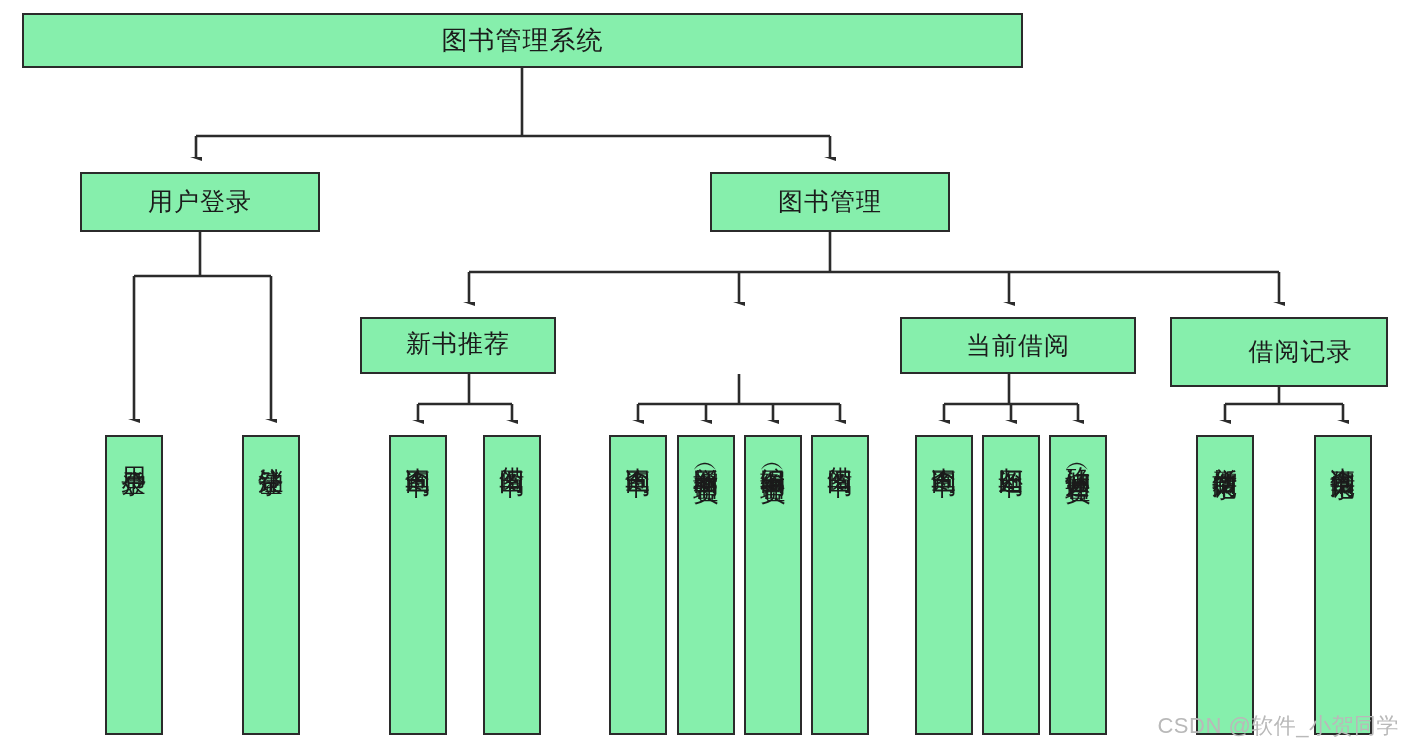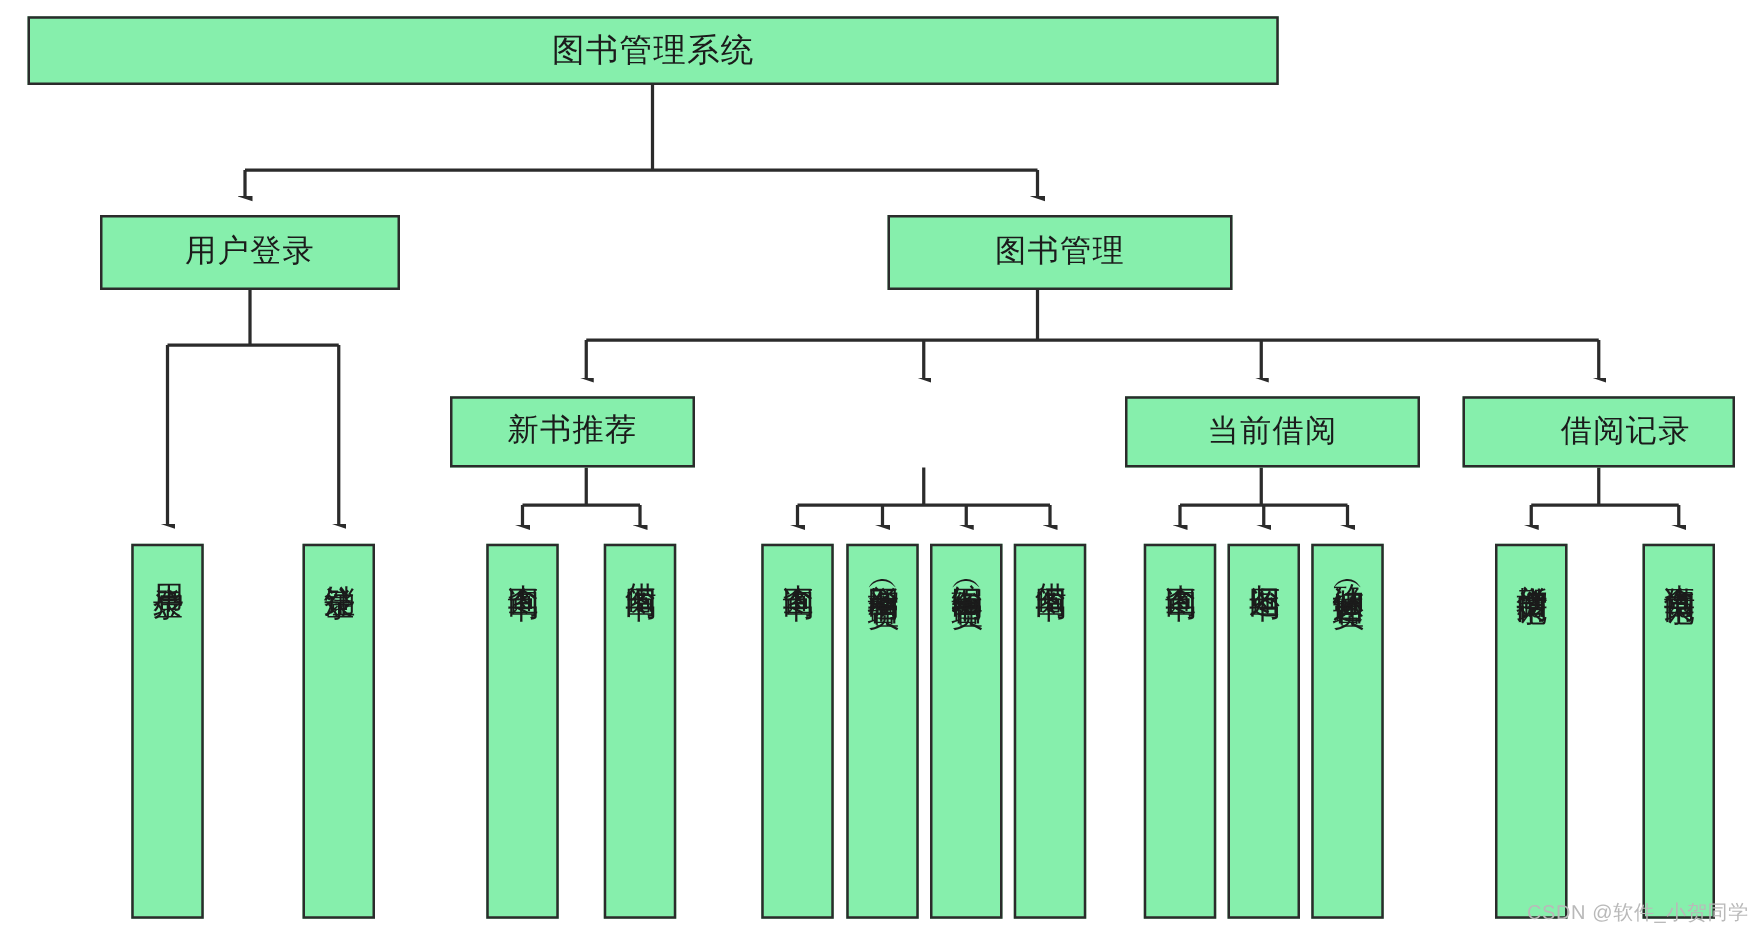--- a/index.html
+++ b/index.html
@@ -48,21 +48,21 @@
     font-size:25px;
     line-height:1.05;
     letter-spacing:2px;
     max-height:100%;
   }
 
   .watermark{
     position:absolute;
     right:6px;
     bottom:6px;
-    font-size:16px;
+    font-size:22px;
     color:#b9b9b9;
     letter-spacing:.5px;
     white-space:nowrap;
     font-family:"Liberation Sans","DejaVu Sans",sans-serif;
   }
 </style>
 </head>
 <body>
 
 <div id="canvas">
@@ -117,31 +117,31 @@
     </g>
   </svg>
 
   <div class="node h root" style="left:22px;top:13px;width:1001px;height:55px;">
     <span class="lbl">图书管理系统</span>
   </div>
 
   <div class="node h" style="left:80px;top:172px;width:240px;height:60px;">
     <span class="lbl">用户登录</span>
   </div>
-  <div class="node h" style="left:710px;top:172px;width:276px;height:60px;">
+  <div class="node h" style="left:710px;top:172px;width:240px;height:60px;">
     <span class="lbl">图书管理</span>
   </div>
 
   <div class="node h" style="left:360px;top:317px;width:196px;height:57px;font-family:Liberation Mono, monospace;">
     <span class="lbl">新书推荐</span>
   </div>
   <div class="node h" style="left:900px;top:317px;width:236px;height:57px;">
     <span class="lbl">当前借阅</span>
   </div>
-  <div class="node h" style="left:1170px;top:317px;width:218px;height:57px;padding-left:43px;">
+  <div class="node h" style="left:1170px;top:317px;width:218px;height:70px;padding-left:43px;">
     <span class="lbl">借阅记录</span>
   </div>
 
   <div class="node v" style="left:105px;top:435px;width:58px;height:300px;">
     <span class="lbl">用户登录</span>
   </div>
   <div class="node v" style="left:242px;top:435px;width:58px;height:300px;">
     <span class="lbl">注销登录</span>
   </div>
 

